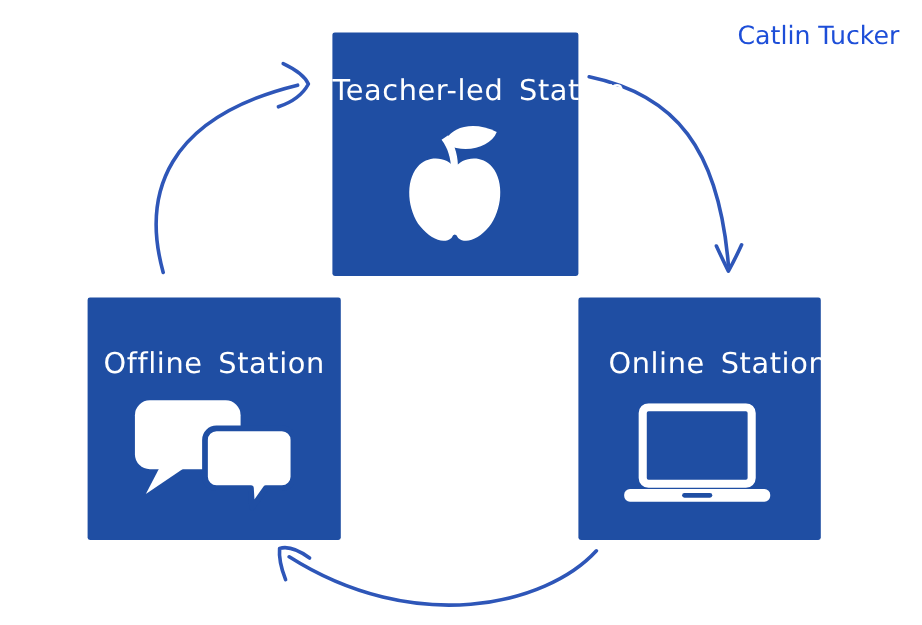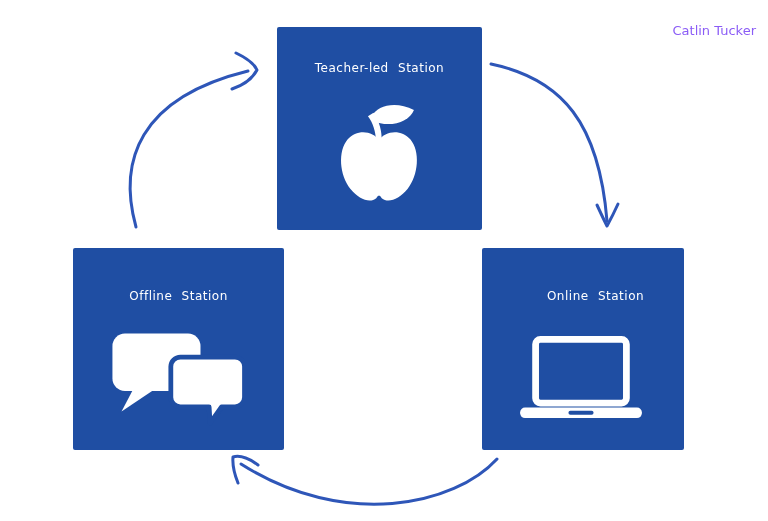--- a/index.html
+++ b/index.html
@@ -10,37 +10,37 @@
   .arrows{position:absolute;left:0;top:0;width:768px;height:521px;pointer-events:none;}
   .arrow-path{fill:none;stroke:#2e56b8;stroke-width:3;stroke-linecap:round;stroke-linejoin:round;}
   .square{
     position:absolute;background:#1f4ea3;border-radius:2px;
   }
   .sq-teacher{left:277px;top:27px;width:205px;height:203px;}
   .sq-offline{left:73px;top:248px;width:211px;height:202px;}
   .sq-online{left:482px;top:248px;width:202px;height:202px;}
   .station-label{
     position:absolute;left:0;right:0;text-align:center;color:#ffffff;
-    font-size:12px;font-weight:normal;letter-spacing:0.5px;word-spacing:5px;
+    font-size:24px;font-weight:normal;letter-spacing:0.5px;word-spacing:5px;
     white-space:nowrap;
   }
   .lbl-teacher{top:34px;}
   .lbl-offline{top:41px;}
   .lbl-online{top:41px;margin-left:25px;}
   .icon{position:absolute;}
   .apple-pos{left:56px;top:76px;}
   .bubbles-pos{left:38px;top:84px;}
   .laptop-pos{left:36px;top:88px;}
   .fill-white{fill:#ffffff;}
   .fill-blue{fill:#1f4ea3;}
   .stroke-white{fill:none;stroke:#ffffff;stroke-width:7;}
   .bubble-outline{fill:#ffffff;stroke:#1f4ea3;stroke-width:5;stroke-linejoin:round;}
   .credit{
-    position:absolute;top:17px;left:608px;width:148px;text-align:right;
-    color:#8b5cf6;font-size:13px;line-height:27px;
+    position:absolute;top:17px;left:608px;width:148px;text-align:center;
+    color:#1d4ed8;font-size:21px;line-height:27px;
   }
 </style>
 </head>
 <body>
 
 <div class="canvas">
 
   <svg class="arrows" viewBox="0 0 768 521" aria-hidden="true">
     <g>
       <path class="arrow-path" d="M136 227 C 118 162, 138 98, 248 71"></path>

